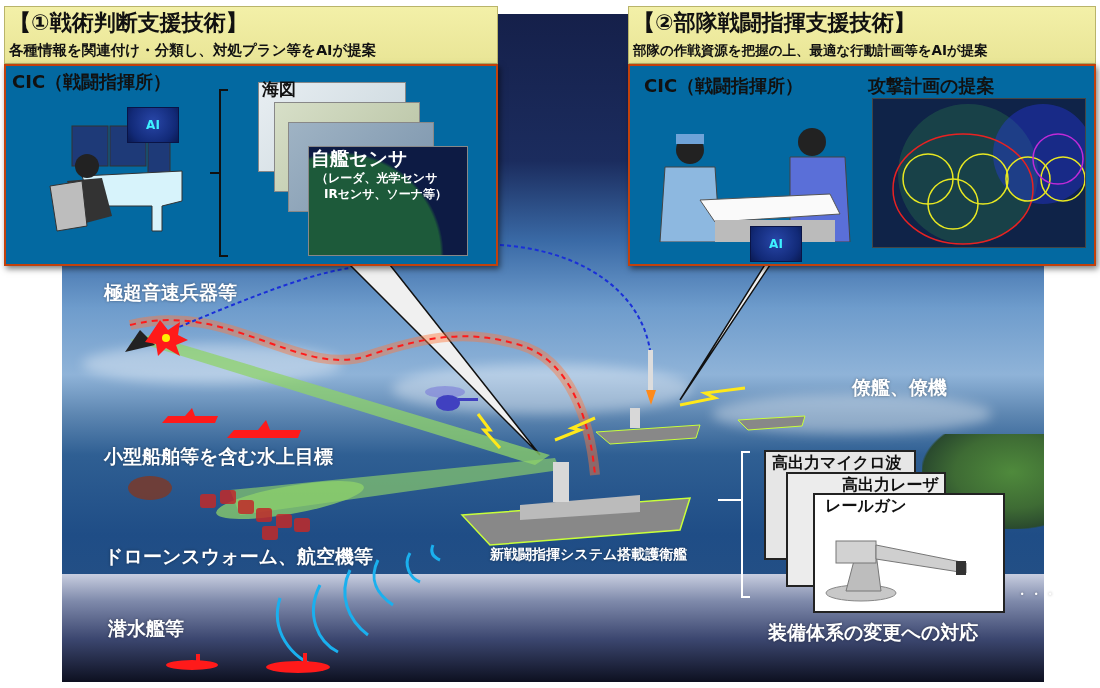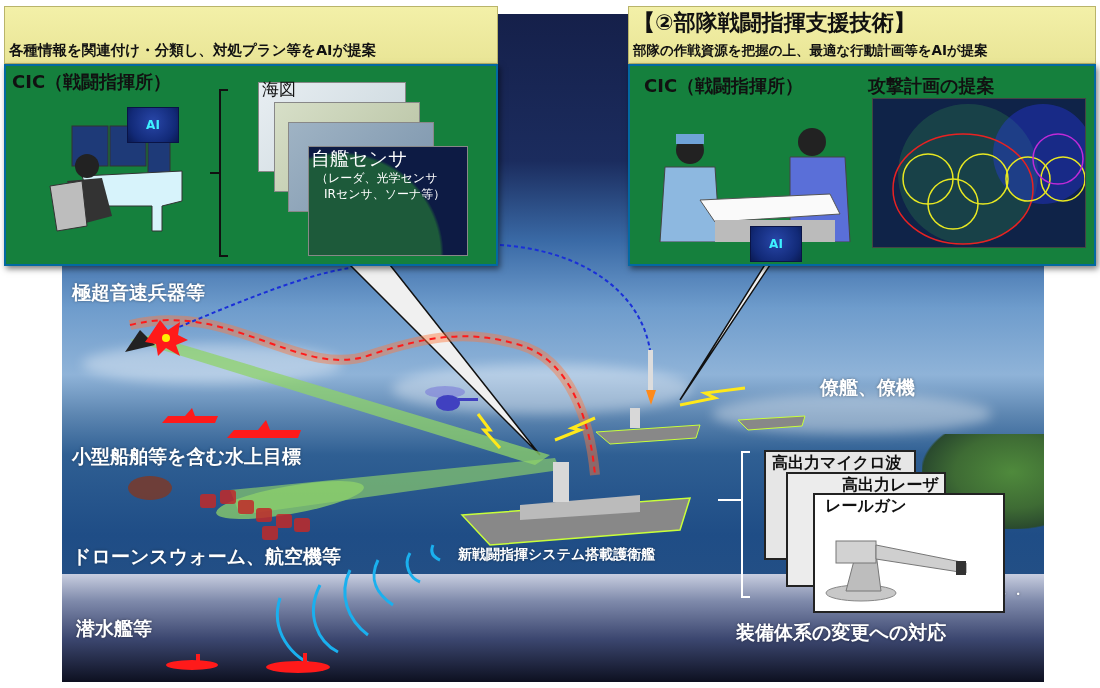--- a/index.html
+++ b/index.html
@@ -7,33 +7,33 @@
   body { position: relative; font-family: "DejaVu Sans", "Liberation Sans", sans-serif; }
 
   .scene { position: absolute; left: 62px; top: 14px; width: 982px; height: 668px; overflow: hidden;
     background: linear-gradient(180deg, #15204a 0%, #1b2c5e 22%, #3a6aa6 34%, #6e9ccc 44%, #8fb3d8 54%, #5d86b1 60%, #2f5f93 66%, #1f4d86 78%, #234f85 85%); }
   .sky-cloud { position: absolute; border-radius: 50%; background: rgba(255,255,255,0.35); filter: blur(6px); }
   .underwater { position: absolute; left: 0; top: 560px; width: 982px; height: 108px;
     background: linear-gradient(180deg, #c8cee0 0%, #7f8aab 25%, #3c4770 60%, #0d1020 100%); }
   .island { position: absolute; left: 860px; top: 420px; width: 150px; height: 95px;
     background: radial-gradient(ellipse at 60% 40%, #4f8a3c 0%, #3e6b34 45%, #2a4a2e 70%, transparent 72%); }
 
-  .panel { position: absolute; background: #15803d; border: 2px solid #0369a1; box-shadow: 2px 3px 6px rgba(0,0,0,0.5); }
+  .panel { position: absolute; background: #0369a1; border: 2px solid #c2410c; box-shadow: 2px 3px 6px rgba(0,0,0,0.5); }
   .hdr { position: absolute; background: linear-gradient(180deg, #f3f0a8 0%, #e9e596 100%); border: 1px solid #b9b46a; }
   .hdr-title { font-weight: bold; font-size: 22px; color: #111; line-height: 26px; white-space: nowrap; }
   .hdr-sub { font-weight: bold; font-size: 14.5px; color: #111; line-height: 18px; white-space: nowrap; }
 
   .lbl { position: absolute; font-weight: bold; color: #111; white-space: nowrap; }
-  .wlbl { position: absolute; font-weight: bold; color: #ffffff; white-space: nowrap; text-shadow: 0 0 3px rgba(0,0,0,0.4); }
+  .wlbl { position: absolute; font-weight: bold; color: #ffffff; white-space: nowrap; text-shadow: 0 0 3px rgba(0,0,0,0.4); margin-left: 32px; }
 
   .ai-badge { position: absolute; width: 52px; height: 36px; background: radial-gradient(circle at 50% 40%, #2846a8 0%, #122a78 70%, #0a1a52 100%);
     color: #3ef2ff; font-weight: bold; font-size: 12px; display: flex; align-items: center; justify-content: center; border: 1px solid #0a1446; }
 
   .map-card { position: absolute; border: 1px solid #888; }
-  .map-label { position: absolute; font-weight: normal; color: #111; white-space: nowrap; }
+  .map-label { position: absolute; font-weight: bold; color: #111; white-space: nowrap; }
   .map-label small { font-size: 12px; }
 
   .weapon-card { position: absolute; background: #fff; border: 2px solid #222; }
   .weapon-card span { position: absolute; left: 6px; top: 1px; font-weight: bold; font-size: 16px; color: #111; white-space: nowrap; }
 
   svg.ov { position: absolute; left: 0; top: 0; }
 </style>
 </head>
 <body>
 
@@ -110,20 +110,21 @@
   <ellipse cx="192" cy="665" rx="26" ry="5" fill="#ff1a1a"></ellipse>
   <rect x="196" y="654" width="4" height="8" fill="#ff1a1a"></rect>
   <ellipse cx="298" cy="667" rx="32" ry="6" fill="#ff1a1a"></ellipse>
   <rect x="303" y="653" width="4" height="10" fill="#ff1a1a"></rect>
 
   <path d="M750,452 L742,452 L742,597 L750,597" fill="none" stroke="#fff" stroke-width="2"></path>
   <line x1="718" y1="500" x2="742" y2="500" stroke="#fff" stroke-width="2"></line>
 </svg>
 
 <div class="hdr" style="left:4px;top:6px;width:494px;height:58px;">
+  <div class="hdr-title" style="position:absolute;left:4px;top:3px;">【①戦術判断支援技術】</div>
   <div class="hdr-sub" style="position:absolute;left:4px;top:34px;">各種情報を関連付け・分類し、対処プラン等をAIが提案</div>
 </div>
 <div class="panel" style="left:4px;top:64px;width:494px;height:202px;">
   <div class="lbl" style="left:6px;top:4px;font-size:18px;">CIC（戦闘指揮所）</div>
   <svg width="160" height="140" style="position:absolute;left:36px;top:40px;">
     <rect x="30" y="20" width="36" height="40" fill="#1e3a78" stroke="#333"></rect>
     <rect x="68" y="20" width="36" height="40" fill="#1e3a78" stroke="#333"></rect>
     <rect x="106" y="30" width="22" height="55" fill="#1e3a78" stroke="#333"></rect>
     <path d="M40,70 L140,65 L140,95 L120,100 L120,125 L110,125 L110,100 L50,100 Z" fill="#d7f3fb" stroke="#333"></path>
     <circle cx="45" cy="60" r="12" fill="#222"></circle>

